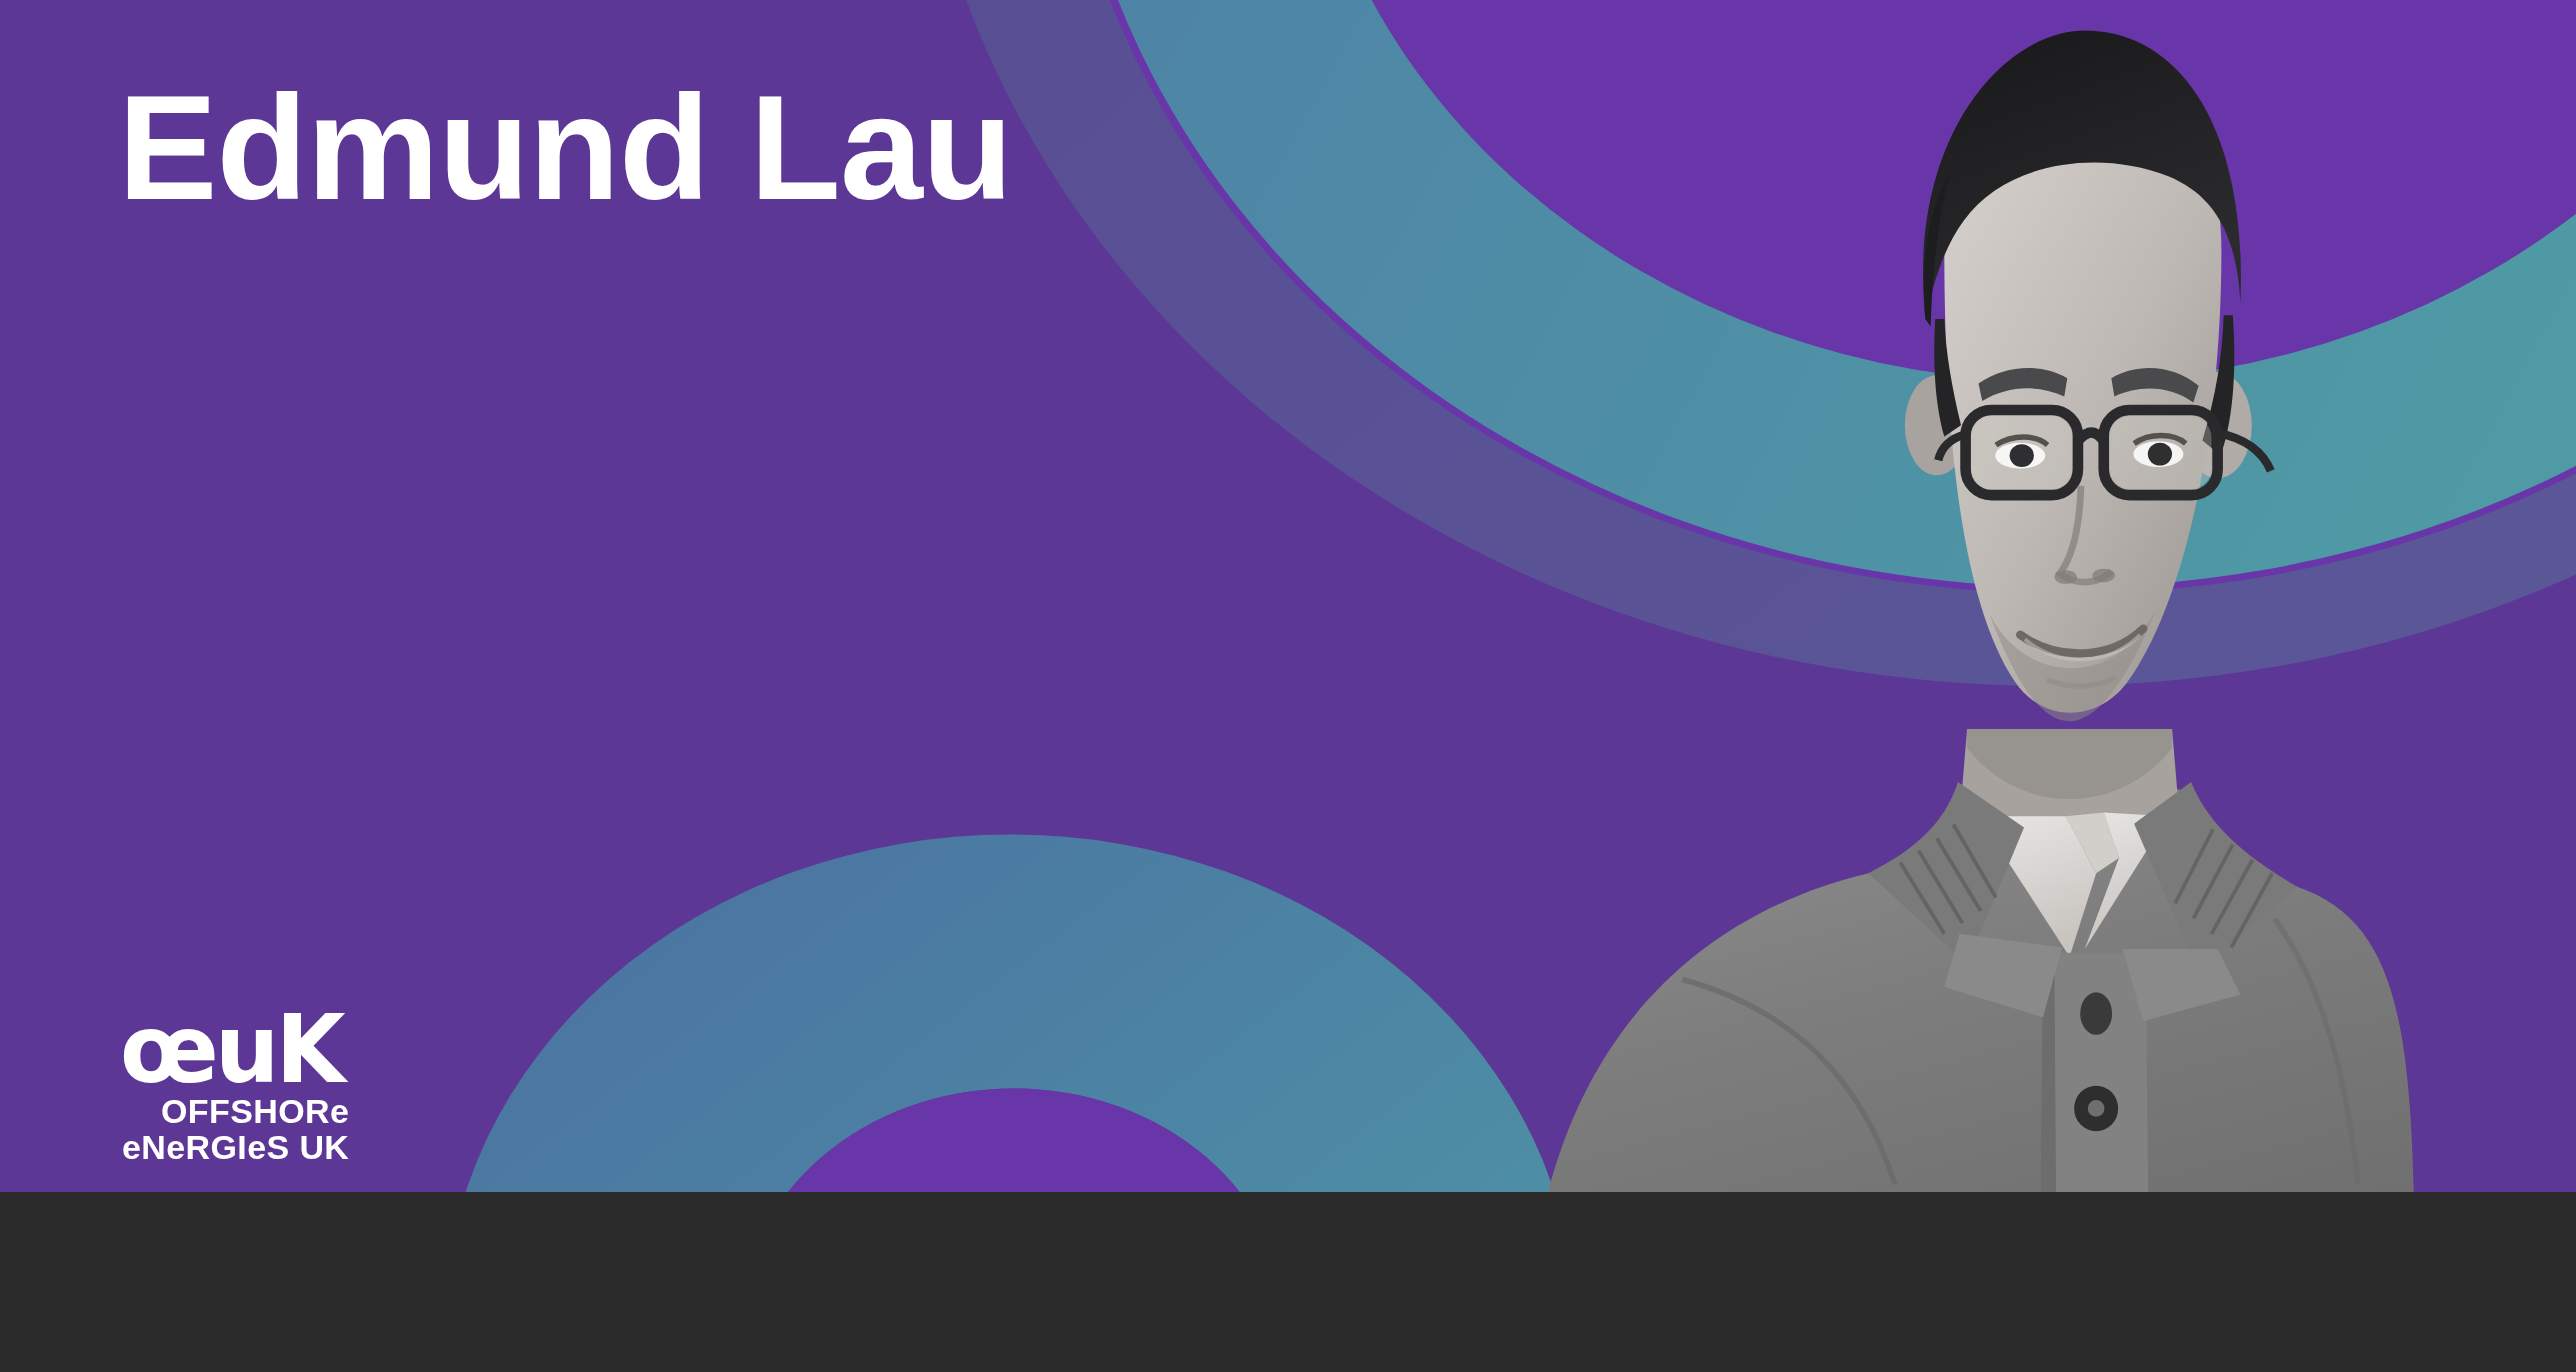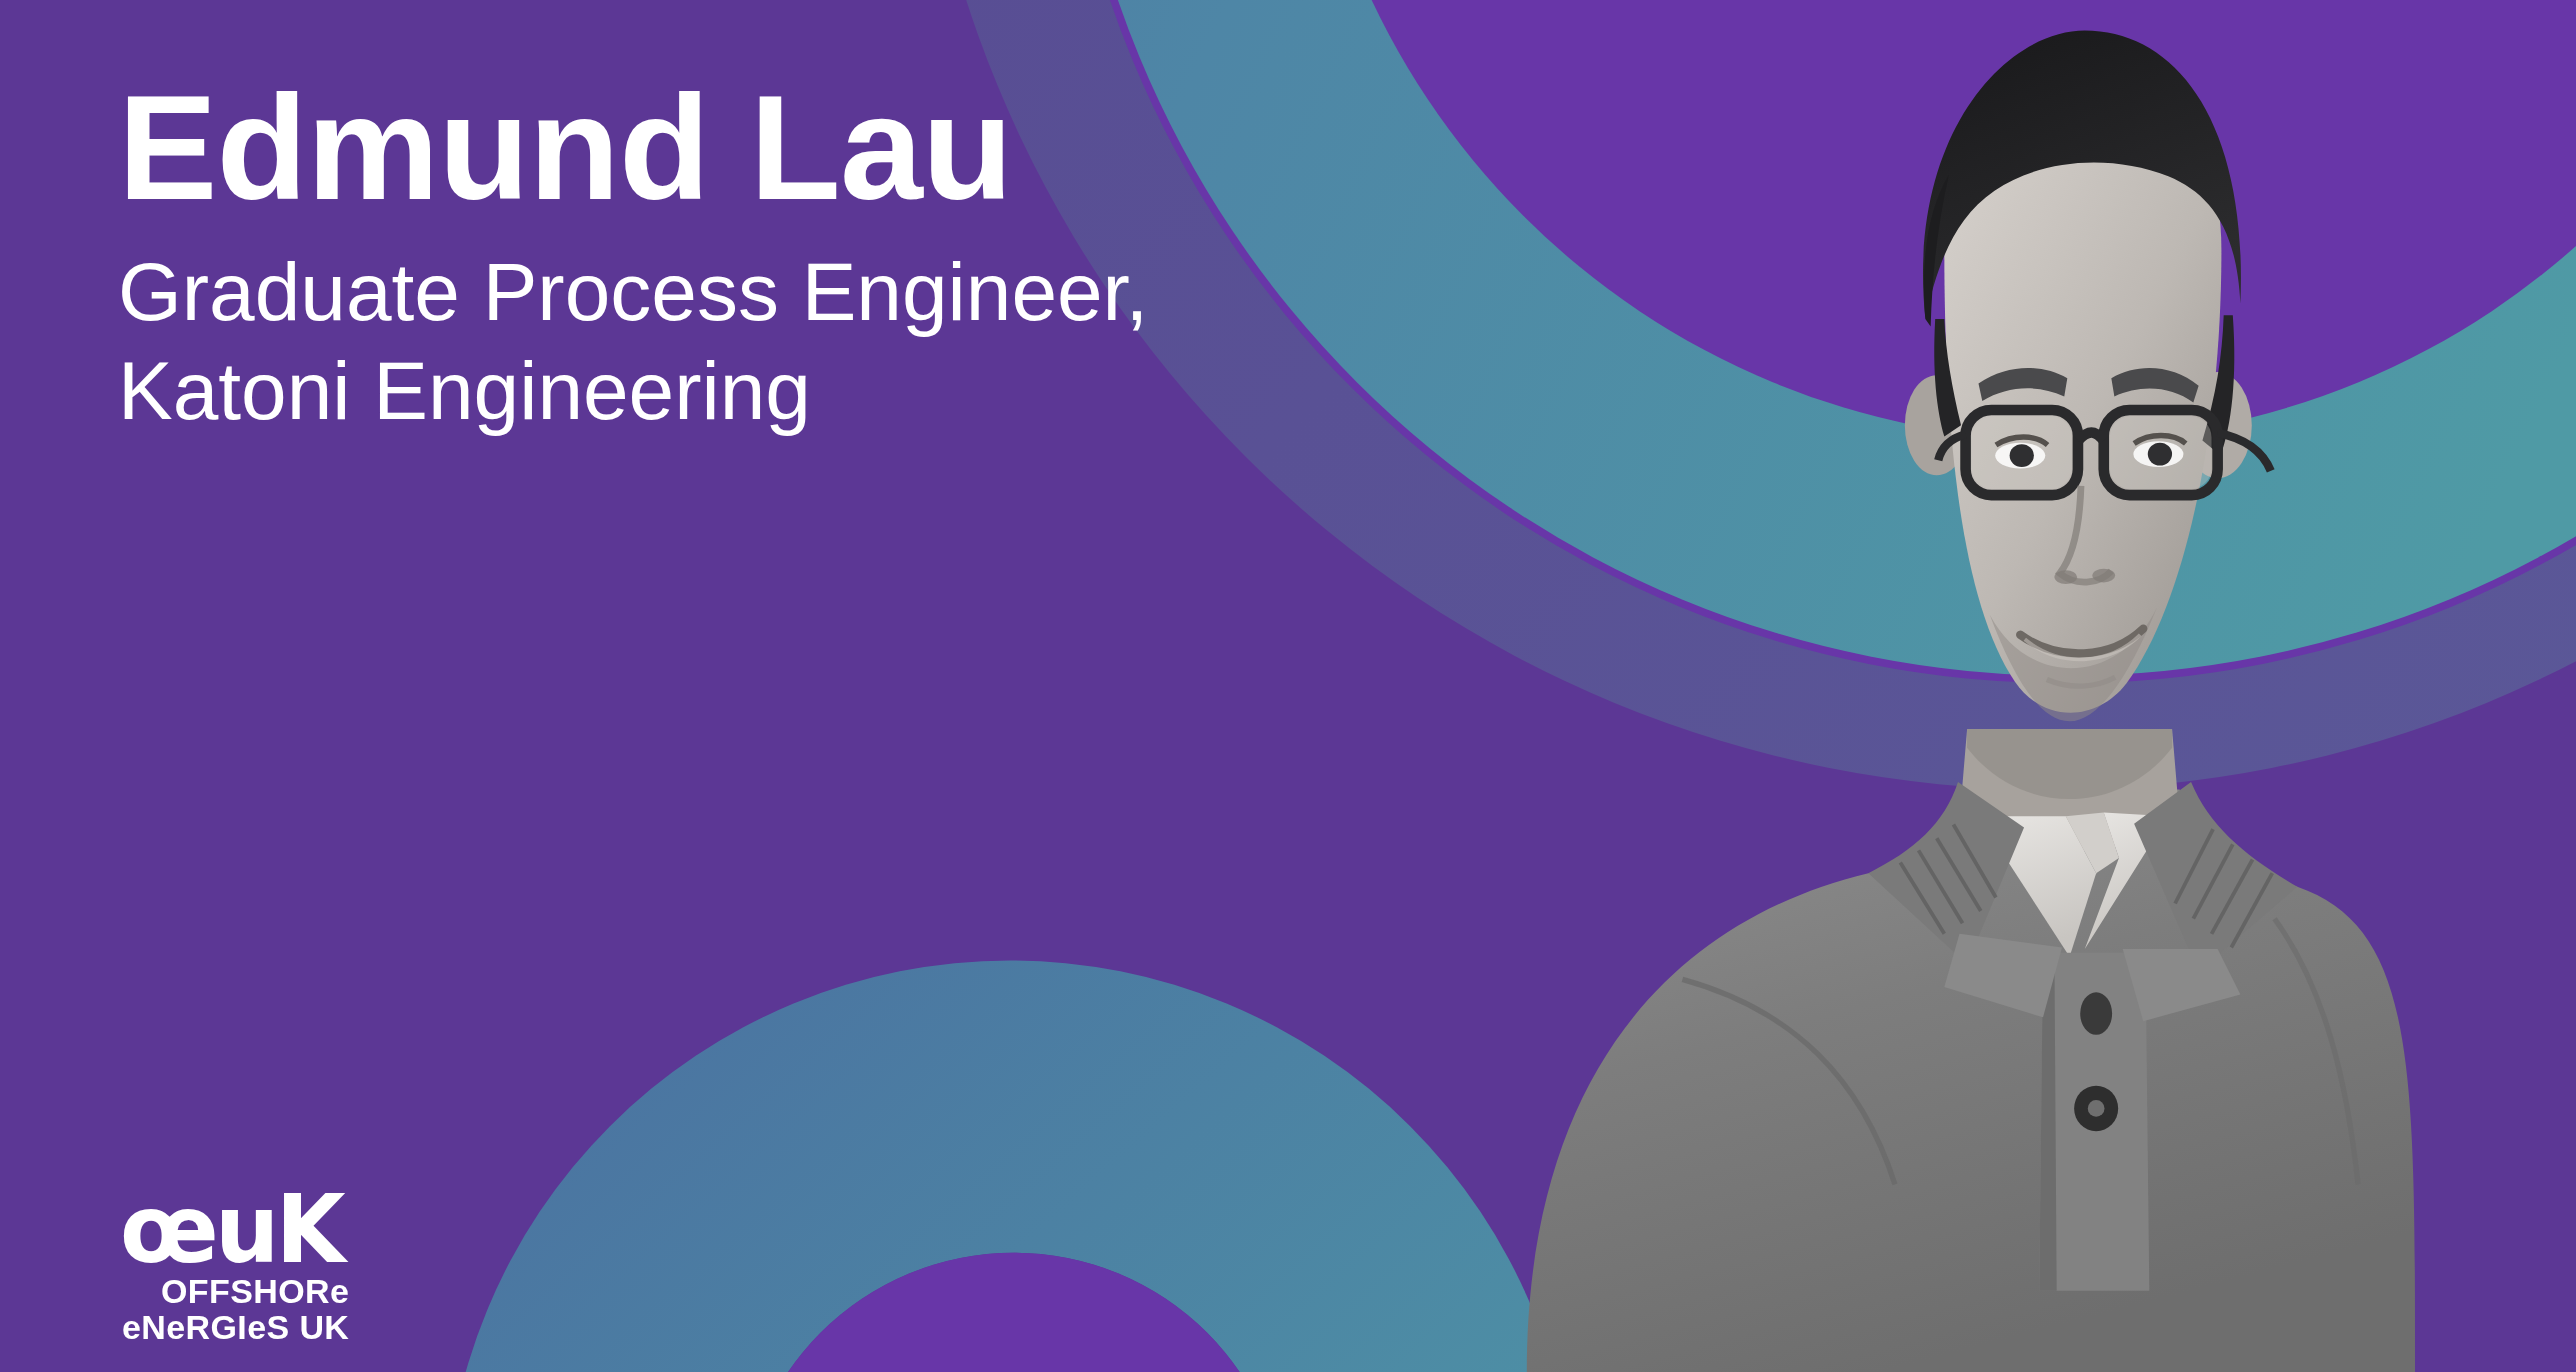--- a/index.html
+++ b/index.html
@@ -2,21 +2,21 @@
 <html style="font-size:12px"><head>
 <meta charset="utf-8">
 <title>Speaker Card</title>
 <style>
   html,body{margin:0;padding:0;background:#2b2b2b;}
   *{box-sizing:border-box;}
 
   #card{
     position:relative;
     width:2576px;
-    height:1372px;
+    height:1192px;
     overflow:hidden;
     background:#5C3795;
     font-family:"Liberation Sans","DejaVu Sans",sans-serif;
   }
 
   
   .bg-layer{position:absolute;inset:0;overflow:hidden;}
   .bg-layer svg{display:block;width:100%;height:100%;}
 
   
@@ -265,24 +265,20 @@
 
       <path d="M 900 836 C 950 872, 1020 868, 1062 828" stroke="#6e6964" stroke-width="11" fill="none" stroke-linecap="round"></path>
       <path d="M 906 842 C 952 880, 1018 876, 1058 836" stroke="#cfcac4" stroke-width="5" fill="none" opacity="0.5"></path>
 
       <path d="M 935 895 C 965 908, 1000 906, 1025 892" stroke="#908b86" stroke-width="7" fill="none" opacity="0.55"></path>
     </svg>
   </div>
 
   <div id="textblock">
     <h1 id="speaker-name">Edmund Lau</h1>
-    <div id="speaker-role">
-      <span class="role-line">Graduate Process Engineer,</span>
-      <span class="role-line">Katoni Engineering</span>
-    </div>
   </div>
 
   <div id="logo">
     <div id="logo-mark">œuK</div>
     <div id="logo-words">
       <span>OFFSHORe</span>
       <span>eNeRGIeS UK</span>
     </div>
   </div>
 

